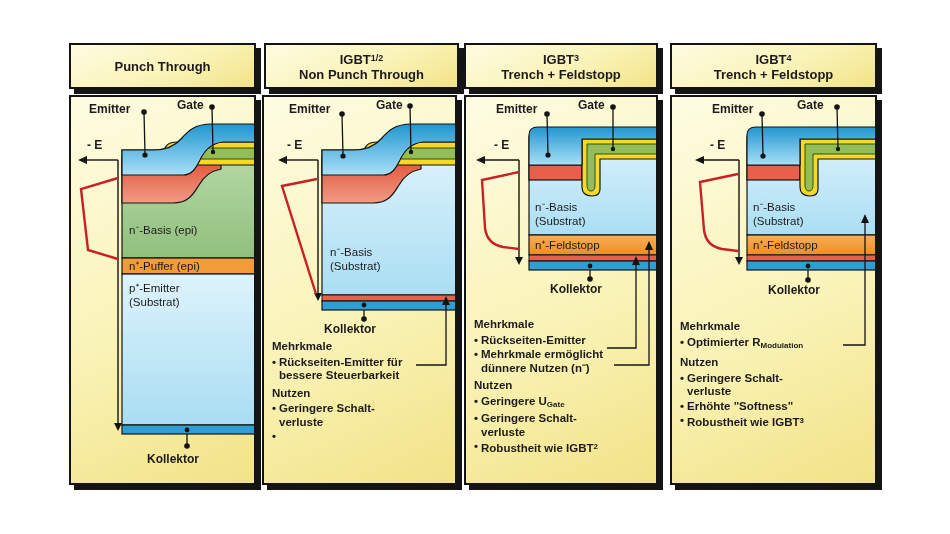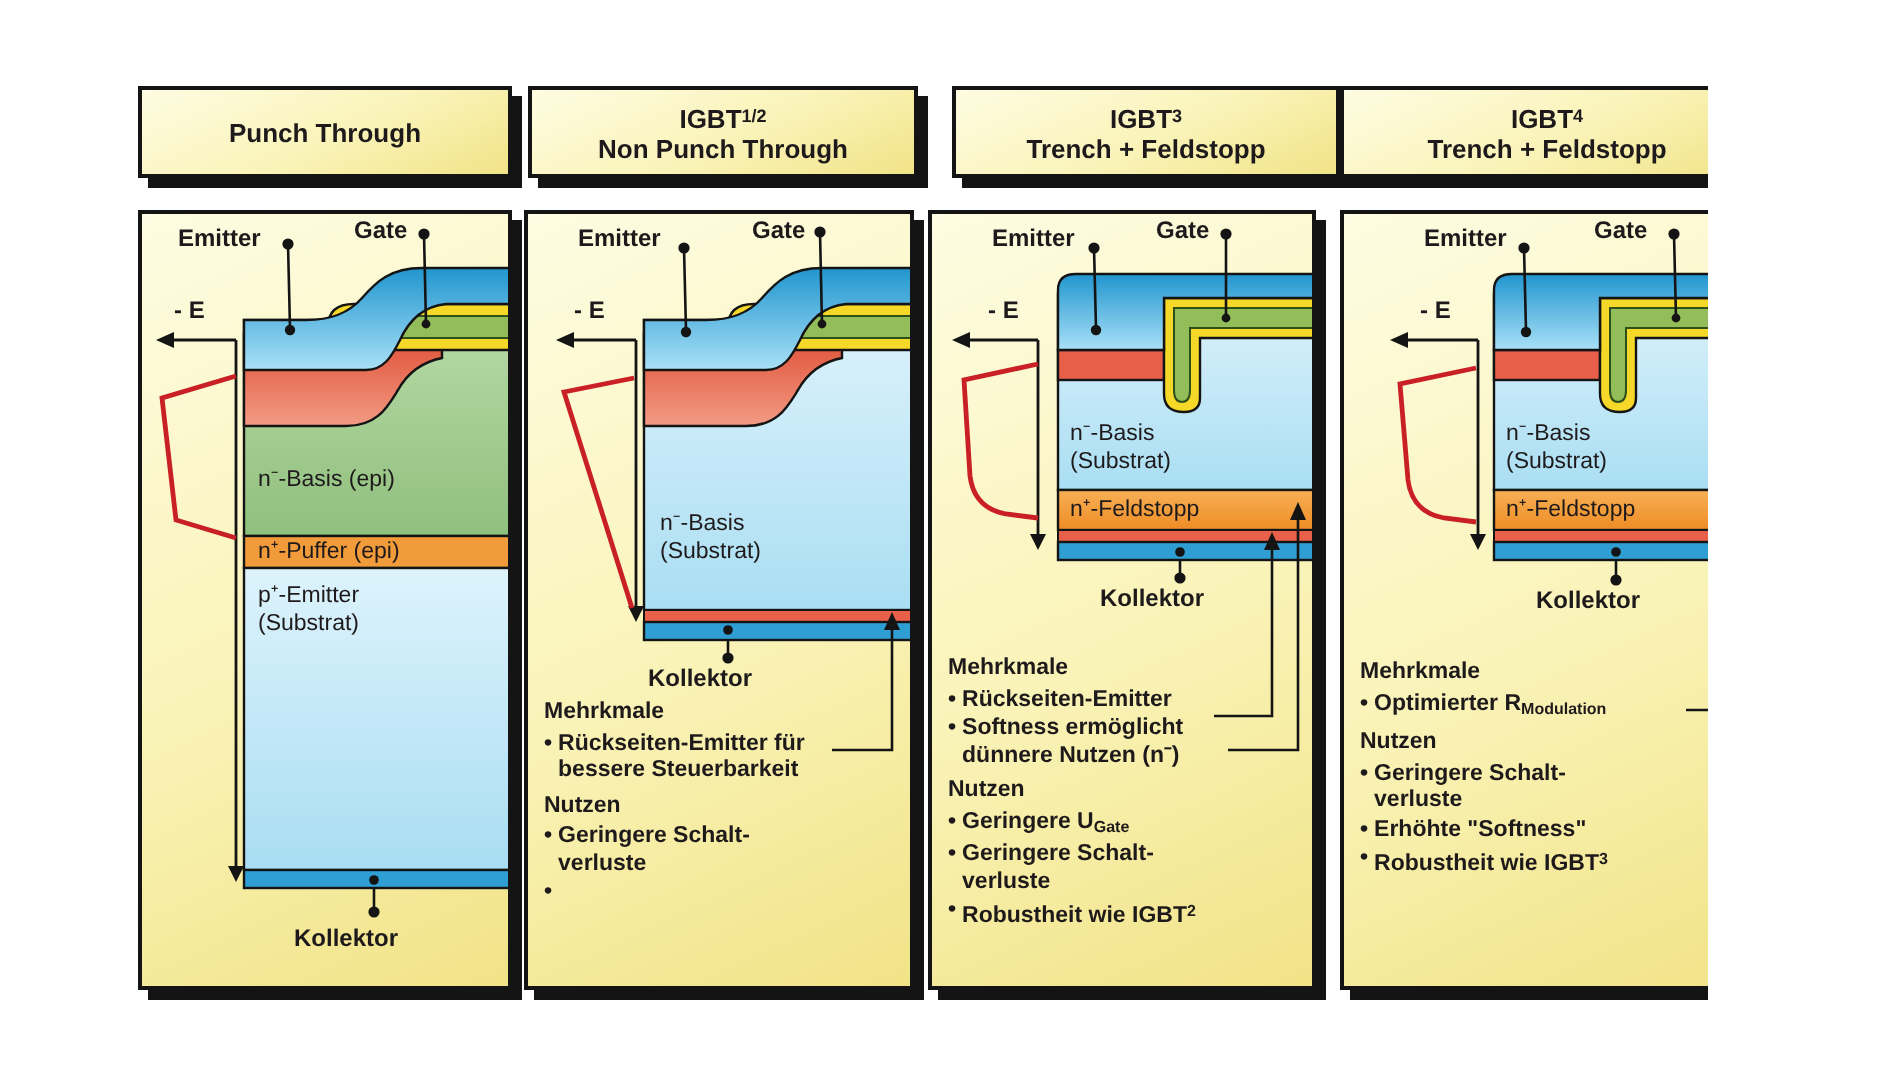--- a/index.html
+++ b/index.html
@@ -1,24 +1,24 @@
 <!DOCTYPE html>
 <html><head>
 <meta charset="utf-8">
 <style>
   html,body{margin:0;padding:0;background:#ffffff;}
-  .canvas{position:relative;width:854px;height:534px;background:#ffffff;
+  .canvas{position:relative;width:950px;height:534px;background:#ffffff;
           font-family:"Liberation Sans",sans-serif;color:#1e1a1b;overflow:hidden;}
   .hdr,.bdy{position:absolute;box-sizing:border-box;border:2px solid #141414;
             background:linear-gradient(155deg,#fefce2 0%,#faf3b8 55%,#f1e387 100%);
             box-shadow:5px 5px 0 #141414;}
   .hdr{top:43px;height:46px;display:flex;flex-direction:column;justify-content:center;
        align-items:center;text-align:center;font-weight:bold;font-size:13px;line-height:15px;}
   .hdr sup{font-size:9px;}
-  .bdy{top:105px;height:390px;}
+  .bdy{top:95px;height:390px;}
   .bdy svg{position:absolute;left:0;top:0;}
   .lbl{position:absolute;font-weight:bold;font-size:12px;line-height:13px;white-space:nowrap;}
   .lay{position:absolute;font-weight:normal;font-size:11.5px;line-height:14px;white-space:nowrap;}
   .txt{position:absolute;font-weight:bold;font-size:11.5px;line-height:13.5px;}
   .sect{display:inline-block;text-underline-offset:2px;margin:3px 0 2px 0;}
   .bullet{display:flex;margin:0 0 1px 0;}
   .bullet .bm{margin-right:3px;}
   sub{font-size:8px;vertical-align:-2px;}
   sup{font-size:8px;vertical-align:3px;}
   .ctr{text-align:left;}
@@ -149,21 +149,21 @@
       <div class="bullet">
           <span class="bm">•</span>
           <span><span>Geringere Schalt-</span><br><span>verluste</span></span>
         </div>
       <div class="bullet">
           <span class="bm">•</span>
         </div>
     </div>
   </div>
 
-  <div class="hdr" style="left:476px;width:194px;">
+  <div class="hdr" style="left:464px;width:194px;">
     <span><span>IGBT</span><sup>3</sup></span>
     <span>Trench + Feldstopp</span>
   </div>
   <div class="bdy" style="left:464px;width:194px;">
     <svg width="190" height="386" viewBox="0 0 190 386">
       <defs>
         <linearGradient id="m3" x1="0" y1="0" x2="0" y2="1">
             <stop offset="0" stop-color="#2196cf"></stop>
             <stop offset="1" stop-color="#a9e0f7"></stop>
           </linearGradient>
@@ -212,21 +212,21 @@
     <div class="lay" style="left:69px;top:141px;">n⁺-Feldstopp</div>
     <div class="lbl ctr" style="left:84px;top:186px;width:80px;">Kollektor</div>
     <div class="txt" style="left:8px;top:218px;width:178px;">
       <span class="sect">Mehrkmale</span>
       <div class="bullet">
           <span class="bm">•</span>
           <span><span>Rückseiten-Emitter</span></span>
         </div>
       <div class="bullet">
           <span class="bm">•</span>
-          <span><span>Softness ermöglicht</span><br><span>dünnere Nutzen (n⁻)</span></span>
+          <span><span>Mehrkmale ermöglicht</span><br><span>dünnere Nutzen (n⁻)</span></span>
         </div>
       <span class="sect">Nutzen</span>
       <div class="bullet">
           <span class="bm">•</span>
           <span><span>Geringere U</span><sub>Gate</sub></span>
         </div>
       <div class="bullet">
           <span class="bm">•</span>
           <span><span>Geringere Schalt-</span><br><span>verluste</span></span>
         </div>

